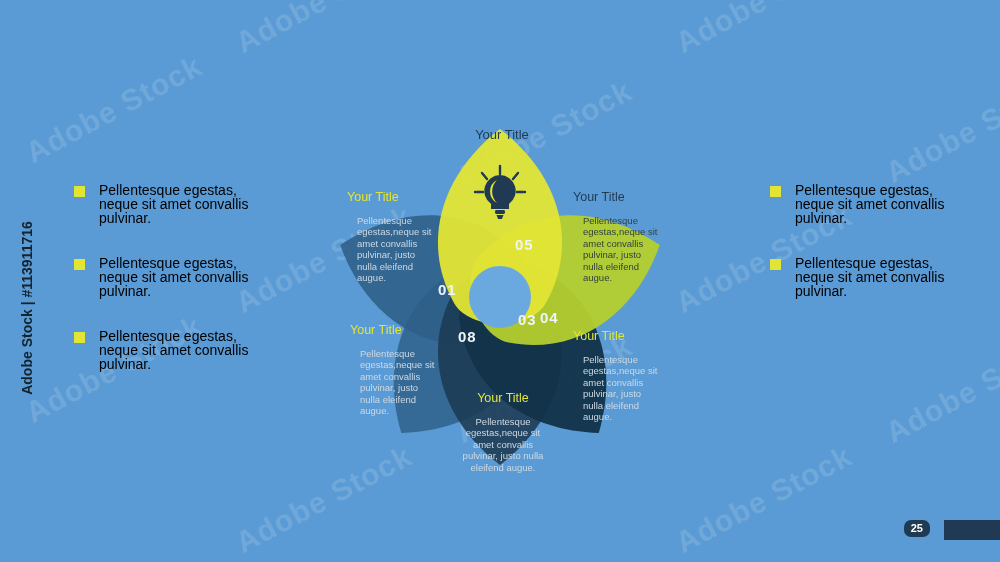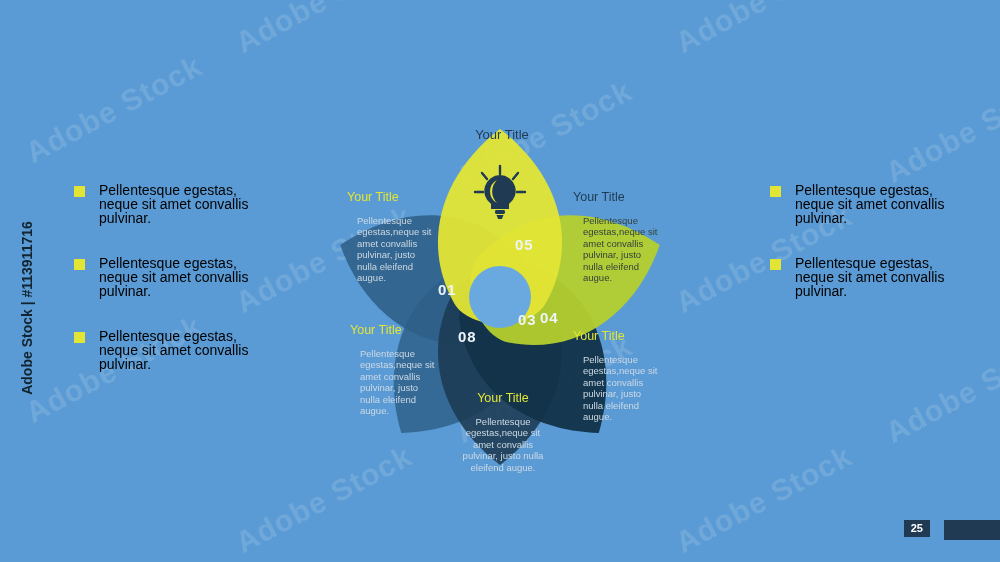--- a/index.html
+++ b/index.html
@@ -91,21 +91,21 @@
   .n02{left:168px;top:243px;}
   .n03{left:228px;top:226px;}
   .n04{left:250px;top:196px;margin-top:28px;}
   .n05{left:225px;top:151px;}
 
   
   .pagebox{
     position:absolute;right:70px;bottom:25px;
     background:#1f3a52;color:#ffffff;
     font-size:11px;font-weight:bold;
-    padding:3px 7px;line-height:1;
+    padding:3px 7px;line-height:1;border-radius:7px;
   }
   .footbar{
     position:absolute;right:0;bottom:22px;width:56px;height:20px;background:#1f3a52;
   }
   .credit{
     position:absolute;left:-83px;top:300px;width:220px;
     transform:rotate(-90deg);transform-origin:center center;
     font-size:14px;font-weight:bold;color:#12242f;white-space:nowrap;
     text-align:center;
   }

